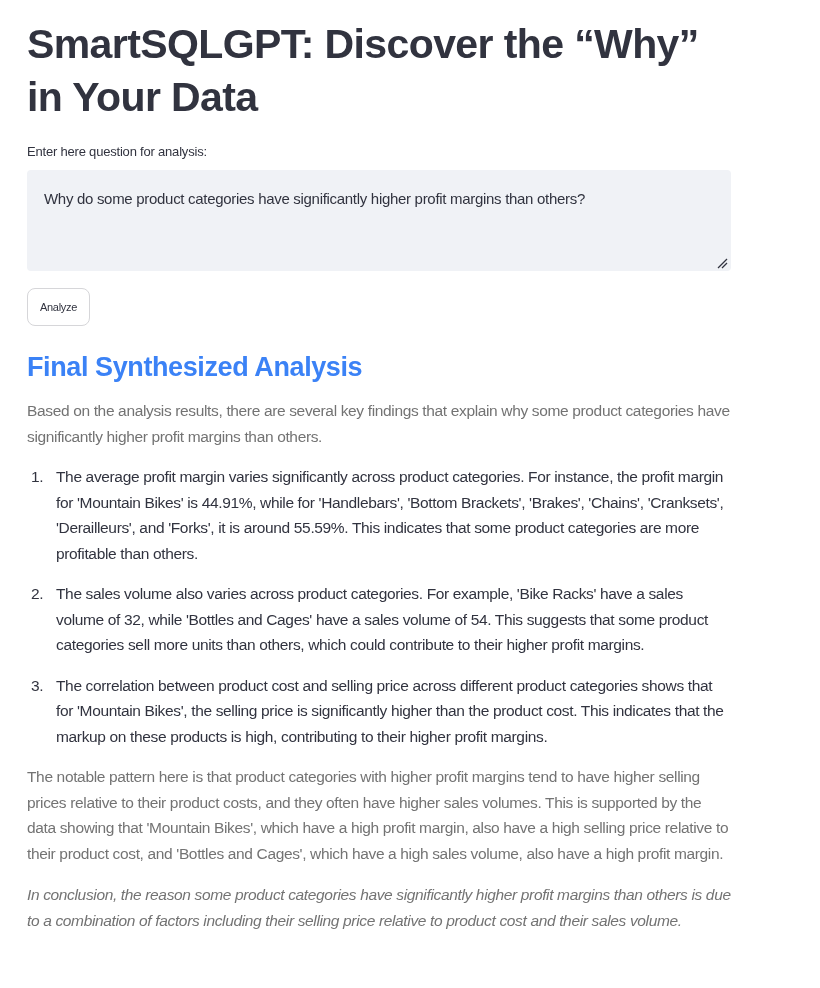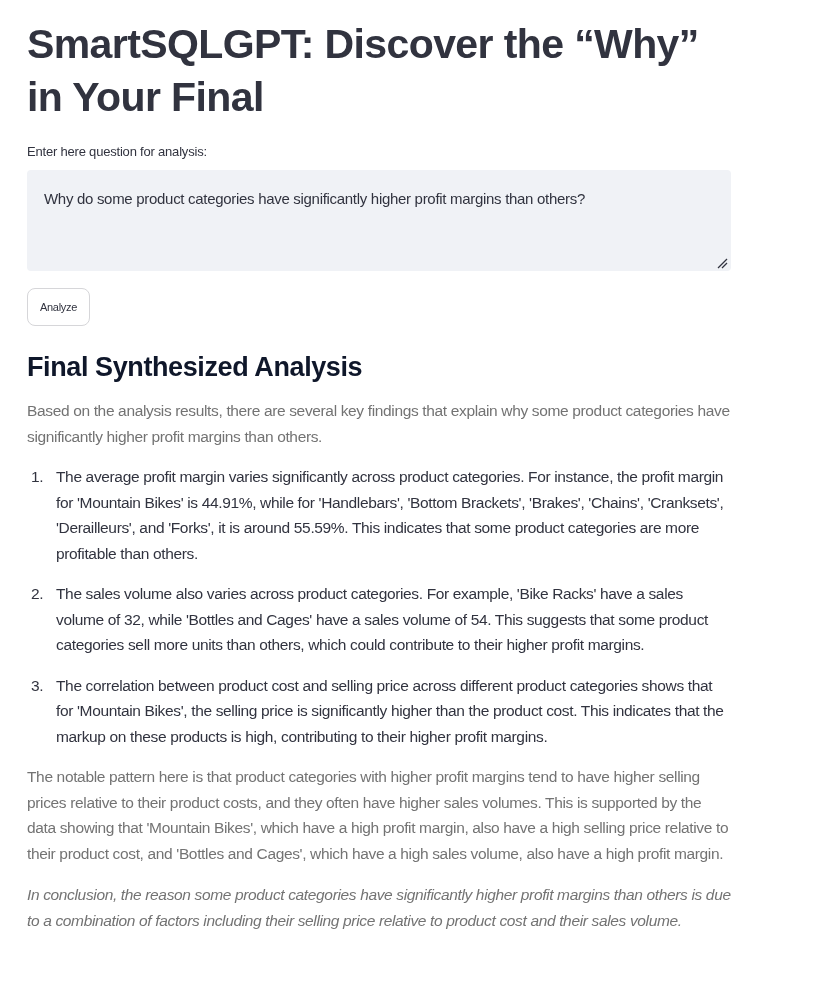--- a/index.html
+++ b/index.html
@@ -75,21 +75,21 @@
       font-size: 11px;
       color: #31333f;
       cursor: pointer;
       letter-spacing: -0.3px;
     }
     .section-title {
       margin-top: 24px;
       font-size: 27px;
       font-weight: 600;
       line-height: 34px;
-      color: #0f172a;
+      color: #3b82f6;
       letter-spacing: -0.4px;
     }
     .para {
       margin-top: 14px;
       font-size: 15.5px;
       line-height: 25.5px;
       color: #737373;
       letter-spacing: -0.35px;
     }
     ol.findings {
@@ -111,21 +111,21 @@
       top: 0;
     }
     .para.after-list { margin-top: 9px; }
     .para.conclusion { margin-top: 16px; font-style: italic; }
   </style>
 </head>
 <body>
 
 <div class="main">
 
-  <h1 class="page-title">SmartSQLGPT: Discover the “Why” in Your Final</h1>
+  <h1 class="page-title">SmartSQLGPT: Discover the “Why” in Your Data</h1>
 
   <div class="input-label">Enter here question for analysis:</div>
 
   <div class="textarea-wrap">
     <textarea style="">Why do some product categories have significantly higher profit margins than others?</textarea>
     <svg class="resize-handle" viewBox="0 0 12 12">
       <line x1="2" y1="11" x2="11" y2="2" stroke="#31333f" stroke-width="1.3"></line>
       <line x1="6" y1="11" x2="11" y2="6" stroke="#31333f" stroke-width="1.3"></line>
     </svg>
   </div>

